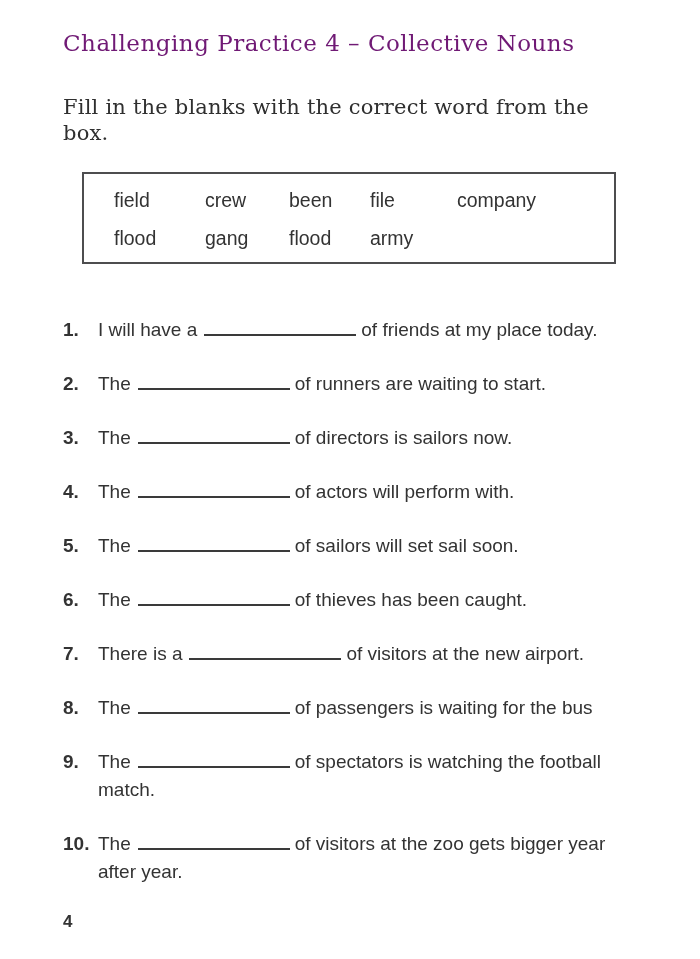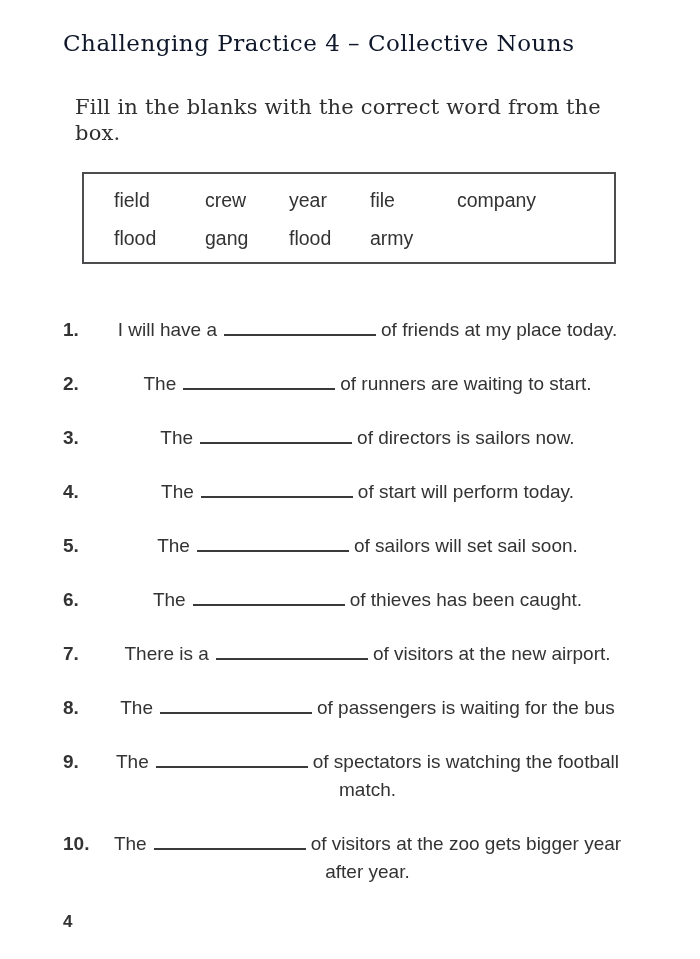--- a/index.html
+++ b/index.html
@@ -18,24 +18,24 @@
     font-family: "Liberation Sans", sans-serif;
     overflow: hidden;
   }
   .title {
     margin: 0;
     font-family: "DejaVu Serif", serif;
     font-weight: 400;
     font-size: 23px;
     line-height: 30px;
     letter-spacing: 0.5px;
-    color: #0f172a;
+    color: #701a75;
   }
   .instruction {
-    margin: 36px 0 0 12px;
+    margin: 36px 0 0 0;
     font-family: "DejaVu Serif", serif;
     font-weight: 400;
     font-size: 21px;
     line-height: 26px;
     letter-spacing: 0.2px;
     color: #2f2f2f;
   }
   .word-box {
     margin: 26px 0 0 19px;
     width: 534px;
@@ -63,21 +63,20 @@
     color: #333333;
   }
   .qnum {
     flex: none;
     width: 35px;
     font-weight: 700;
   }
   .qtext {
     flex: 1;
     max-width: 540px;
-    text-align: center;
   }
   .blank {
     display: inline-block;
     width: 152px;
     height: 15px;
     margin: 0 5px 0 7px;
     border-bottom: 2px solid #3a3a3a;
     vertical-align: baseline;
   }
   .page-number {
@@ -92,21 +91,21 @@
 
 <div class="page">
 
   <h1 class="title">Challenging Practice 4 – Collective Nouns</h1>
 
   <p class="instruction">Fill in the blanks with the correct word from the box.</p>
 
   <div class="word-box">
     <span class="word">field</span>
     <span class="word">crew</span>
-    <span class="word">year</span>
+    <span class="word">been</span>
     <span class="word">file</span>
     <span class="word">company</span>
     <span class="word">flood</span>
     <span class="word">gang</span>
     <span class="word">flood</span>
     <span class="word">army</span>
   </div>
 
   <ol class="questions">
 
@@ -120,21 +119,21 @@
       <span class="qtext"><span>The</span><span class="blank"></span><span>of runners are waiting to start.</span></span>
     </li>
 
     <li class="question">
       <span class="qnum">3.</span>
       <span class="qtext"><span>The</span><span class="blank"></span><span>of directors is sailors now.</span></span>
     </li>
 
     <li class="question">
       <span class="qnum">4.</span>
-      <span class="qtext"><span>The</span><span class="blank"></span><span>of start will perform today.</span></span>
+      <span class="qtext"><span>The</span><span class="blank"></span><span>of actors will perform with.</span></span>
     </li>
 
     <li class="question">
       <span class="qnum">5.</span>
       <span class="qtext"><span>The</span><span class="blank"></span><span>of sailors will set sail soon.</span></span>
     </li>
 
     <li class="question">
       <span class="qnum">6.</span>
       <span class="qtext"><span>The</span><span class="blank"></span><span>of thieves has been caught.</span></span>

